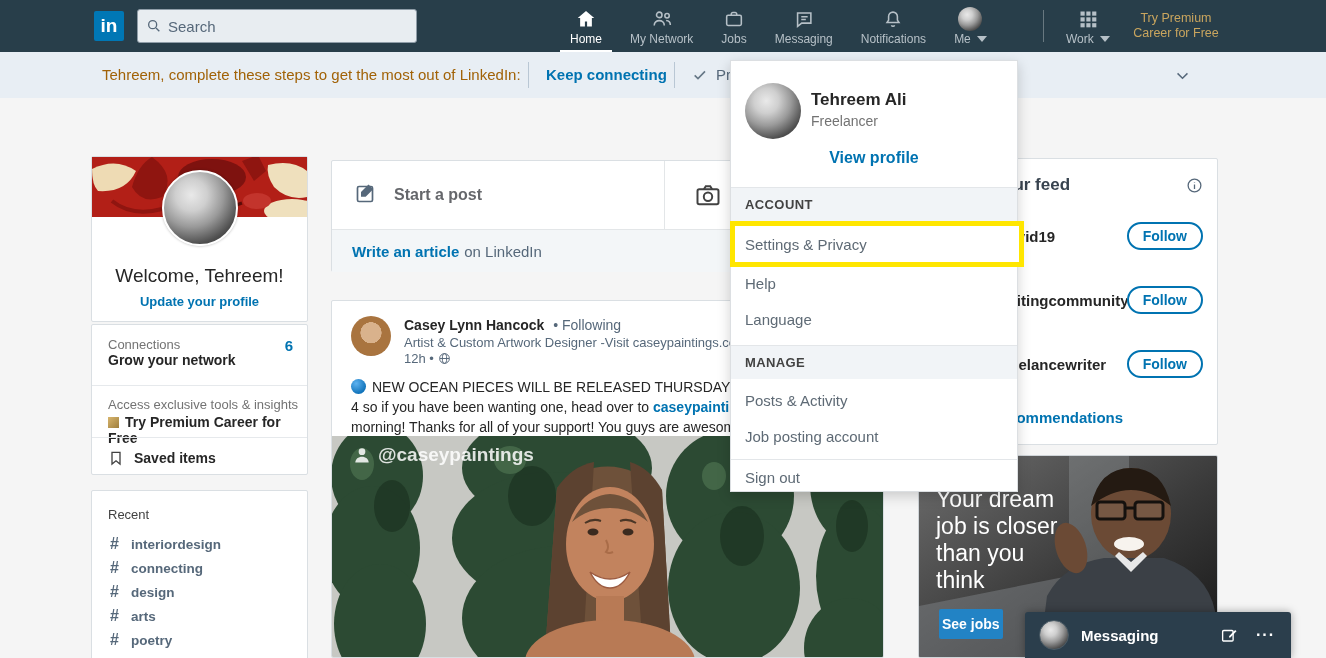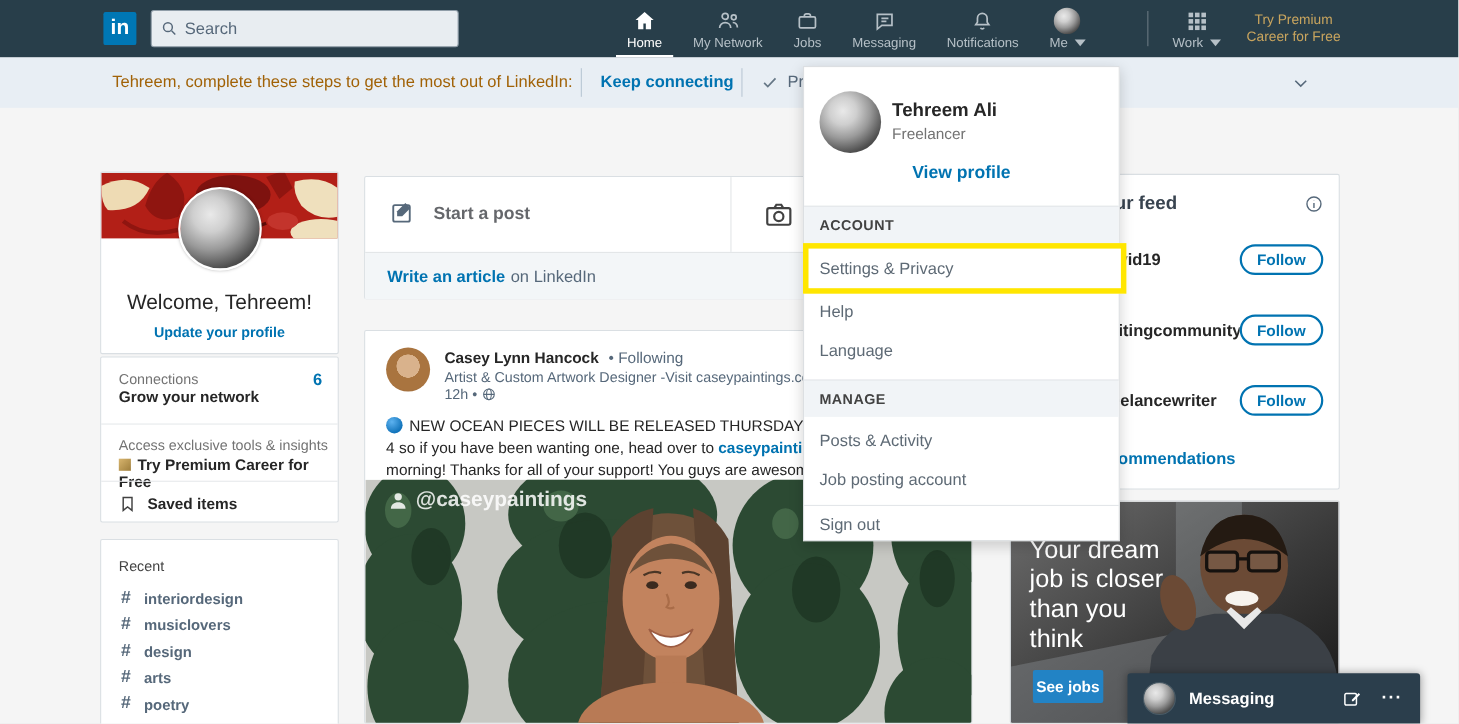--- a/index.html
+++ b/index.html
@@ -308,21 +308,21 @@
   </div>
 
   <div class="card recent-card">
     <div class="recent-title">Recent</div>
     <div class="tag-row" style="top:44px">
         <span class="tag-hash">#</span>
         <span class="tag-label">interiordesign</span>
       </div>
     <div class="tag-row" style="top:68px">
         <span class="tag-hash">#</span>
-        <span class="tag-label">musiclovers</span>
+        <span class="tag-label">connecting</span>
       </div>
     <div class="tag-row" style="top:92px">
         <span class="tag-hash">#</span>
         <span class="tag-label">design</span>
       </div>
     <div class="tag-row" style="top:116px">
         <span class="tag-hash">#</span>
         <span class="tag-label">arts</span>
       </div>
     <div class="tag-row" style="top:140px">

